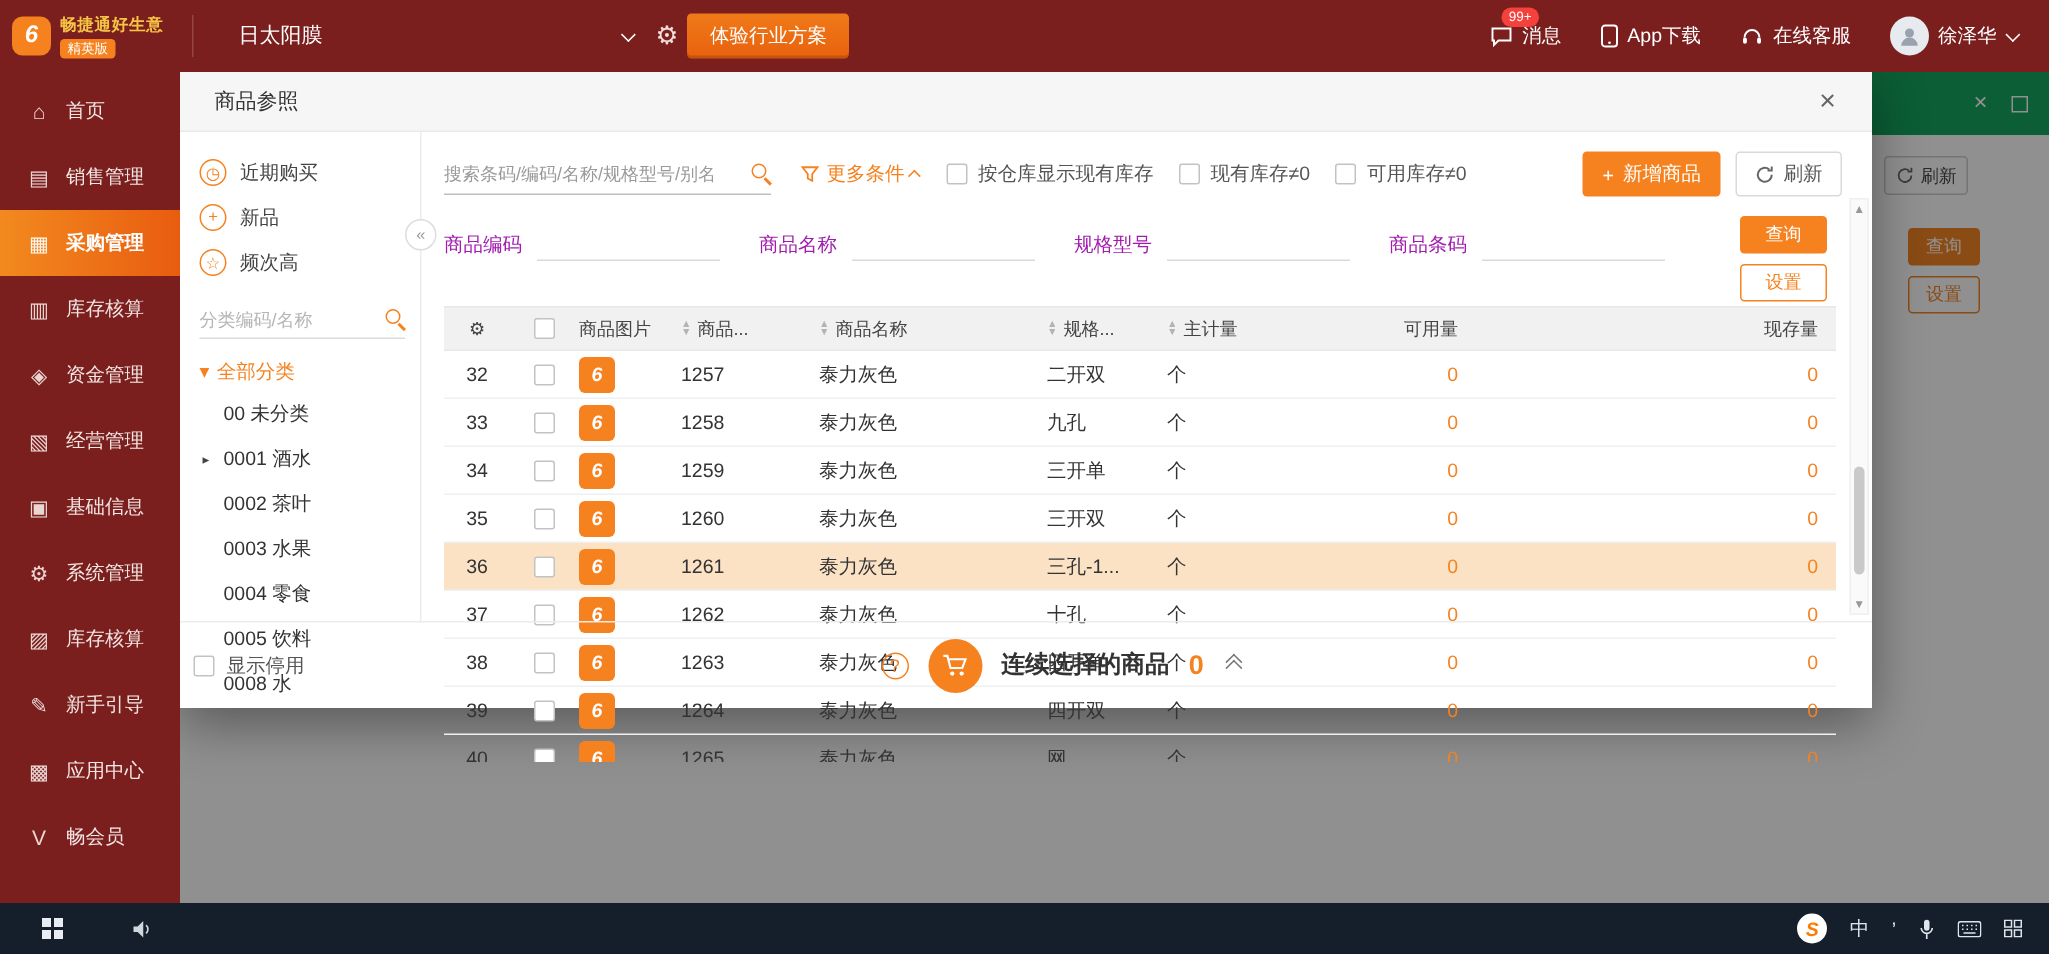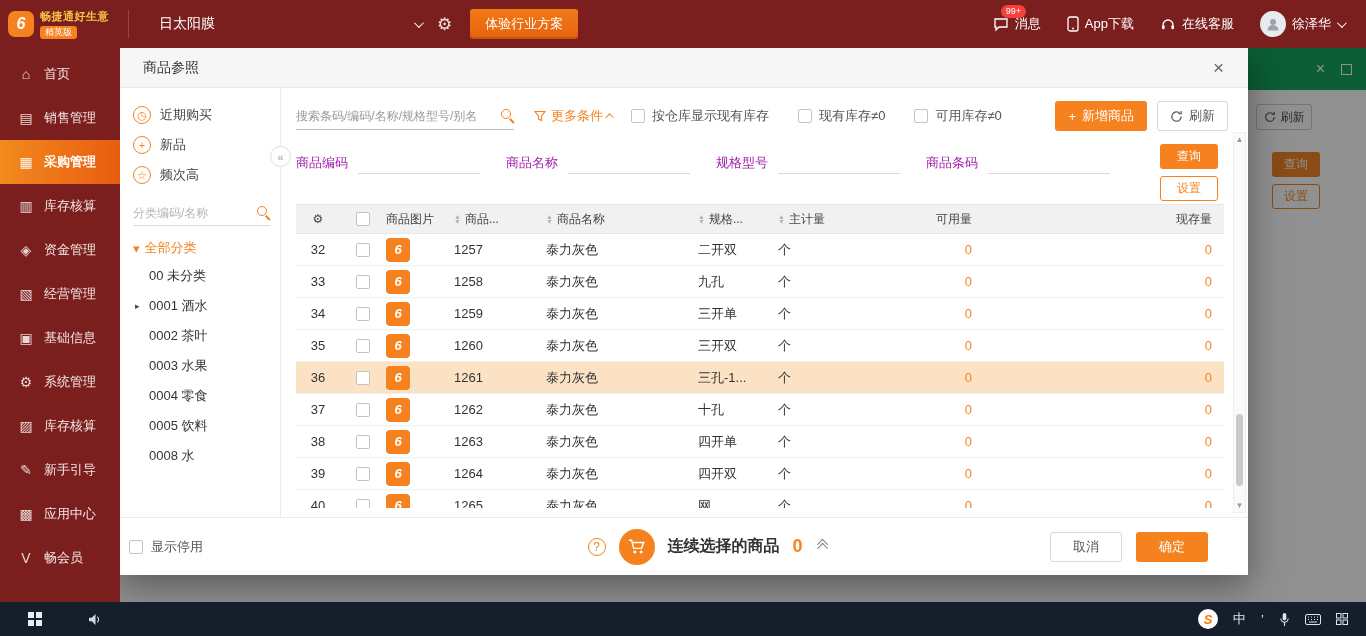--- a/index.html
+++ b/index.html
@@ -21,21 +21,21 @@
   .logo-box{width:26px;height:26px;border-radius:7px;background:var(--accent);color:#fff;font-weight:bold;font-style:italic;font-size:16px;display:flex;align-items:center;justify-content:center;flex:none;}
   .logo-col{display:flex;flex-direction:column;gap:2px;}
   .logo-title{color:#f6c445;font-size:11px;font-weight:bold;letter-spacing:.5px;white-space:nowrap;}
   .logo-badge{align-self:flex-start;background:var(--accent);color:#fff;font-size:9px;line-height:13px;padding:0 5px;border-radius:3px;}
   .top-divider{width:1px;height:28px;background:rgba(255,255,255,.18);margin-left:4px;}
   .store-sel{margin-left:30px;width:262px;display:flex;align-items:center;justify-content:space-between;font-size:14px;cursor:pointer;}
   .chev{display:inline-block;width:7px;height:7px;border-right:1.5px solid currentColor;border-bottom:1.5px solid currentColor;}
   .chev.down{transform:rotate(45deg) translateY(-2px);}
   .chev.up{transform:rotate(-135deg) translateY(-2px);}
   .top-gear{margin-left:16px;font-size:17px;color:#f2dfdb;cursor:pointer;}
-  .cta-btn{margin-left:18px;height:30px;padding:0 15px;background:linear-gradient(180deg,#f07a18,var(--accent-dark));border-radius:3px;font-size:13px;display:flex;align-items:center;cursor:pointer;box-shadow:inset 0 -2px 0 rgba(0,0,0,.15);}
+  .cta-btn{margin-left:6px;height:30px;padding:0 15px;background:linear-gradient(180deg,#f07a18,var(--accent-dark));border-radius:3px;font-size:13px;display:flex;align-items:center;cursor:pointer;box-shadow:inset 0 -2px 0 rgba(0,0,0,.15);}
   .top-right{margin-left:auto;display:flex;align-items:center;gap:26px;padding-right:22px;font-size:13px;}
   .top-item{display:flex;align-items:center;gap:6px;position:relative;cursor:pointer;white-space:nowrap;}
   .badge-99{position:absolute;top:-10px;left:8px;background:#f4413c;color:#fff;font-size:9px;line-height:13px;padding:0 5px;border-radius:7px;}
   .avatar{width:26px;height:26px;border-radius:50%;background:#e7ebef;display:flex;align-items:center;justify-content:center;overflow:hidden;}
 
   
   .sidebar{position:absolute;left:0;top:48px;width:120px;height:554px;background:var(--topbar-bg);z-index:20;padding-top:4px;}
   .side-item{height:44px;display:flex;align-items:center;gap:10px;padding-left:18px;color:#f3e6e3;font-size:13px;cursor:pointer;}
   .side-item .ic{width:16px;text-align:center;font-size:14px;opacity:.92;}
   .side-item.active{background:linear-gradient(90deg,#f28a1e,#e95c10);color:#fff;font-weight:bold;}
@@ -46,21 +46,21 @@
   .bg-close{font-size:16px;cursor:pointer;}
   .bg-full{width:11px;height:11px;border:1.5px solid #fff;cursor:pointer;}
   .bg-btn{position:absolute;display:flex;align-items:center;justify-content:center;gap:5px;border-radius:3px;font-size:12px;cursor:pointer;}
   .bg-refresh{right:54px;top:56px;width:56px;height:26px;background:#fff;border:1px solid #ccc;color:#444;}
   .bg-query{right:46px;top:104px;width:48px;height:25px;background:var(--accent);color:#fff;}
   .bg-settings{right:46px;top:136px;width:48px;height:25px;background:#fff;border:1px solid var(--accent);color:var(--accent);}
 
   .overlay{position:absolute;left:120px;top:48px;width:1246px;height:554px;background:rgba(8,8,8,.45);z-index:5;}
 
   
-  .modal{position:absolute;left:119px;top:48px;width:1129px;height:527px;background:#fff;z-index:10;box-shadow:0 10px 34px rgba(0,0,0,.4);display:flex;flex-direction:column;}
+  .modal{position:absolute;left:119px;top:48px;width:1129px;height:424px;background:#fff;z-index:10;box-shadow:0 10px 34px rgba(0,0,0,.4);display:flex;flex-direction:column;}
   .m-header{height:40px;flex:none;background:#f6f6f7;border-bottom:1px solid #e9e9e9;display:flex;align-items:center;padding:0 24px;font-size:14px;color:#333;}
   .m-close{margin-left:auto;font-size:19px;color:#666;cursor:pointer;line-height:1;}
   .m-body{flex:1;display:flex;min-height:0;position:relative;}
 
   .m-left{width:162px;flex:none;border-right:1px solid #ececec;padding:12px 10px 0 14px;position:relative;}
   .qf{display:flex;align-items:center;gap:9px;height:30px;font-size:13px;color:#444;cursor:pointer;}
   .qic{width:18px;height:18px;border-radius:50%;border:1px solid var(--accent);color:var(--accent);font-size:11px;display:flex;align-items:center;justify-content:center;flex:none;}
   .cat-search{margin-top:10px;display:flex;align-items:center;border-bottom:1px solid #dcdcdc;height:26px;}
   .cat-search input{border:none;outline:none;flex:1;min-width:0;font-size:12px;color:#333;background:transparent;}
   .cat-search input::placeholder{color:#b5b5b5;}
@@ -330,21 +330,21 @@
             <input placeholder="搜索条码/编码/名称/规格型号/别名" style="">
             <span class="lens"></span>
           </div>
           <div class="more">
             <svg width="12" height="12" viewBox="0 0 12 12">
                 <path d="M1 1.5h10L7.5 6v4.5L4.5 9V6z" fill="none" stroke="#f5821f" stroke-width="1.2"></path>
               </svg>
             <span>更多条件</span>
             <span class="chev up"></span>
           </div>
-          <div id="toolbar-checks" style="display:flex;align-items:flex-end;gap:12px;">
+          <div id="toolbar-checks" style="display:flex;align-items:flex-end;">
               <span class="cb-item">
                 <span class="cb"></span>
                 <span>按仓库显示现有库存</span>
               </span>
               <span class="cb-item">
                 <span class="cb"></span>
                 <span>现有库存≠0</span>
               </span>
               <span class="cb-item">
                 <span class="cb"></span>
@@ -593,24 +593,20 @@
               <circle cx="7.6" cy="15.6" r="1.6" fill="#fff"></circle>
               <circle cx="14.6" cy="15.6" r="1.6" fill="#fff"></circle>
             </svg>
         </span>
         <span class="sel-label">连续选择的商品</span>
         <span class="sel-count">0</span>
         <span class="dbl-up">
             <i class="chev up"></i>
             <i class="chev up"></i>
           </span>
-      </div>
-      <div class="f-right">
-        <div class="btn btn-cancel">取消</div>
-        <div class="btn btn-confirm">确定</div>
       </div>
     </div>
   </div>
 
   <div class="taskbar">
     <div class="tb-left">
       <span class="start-grid">
           <i></i>
           <i></i>
           <i></i>

